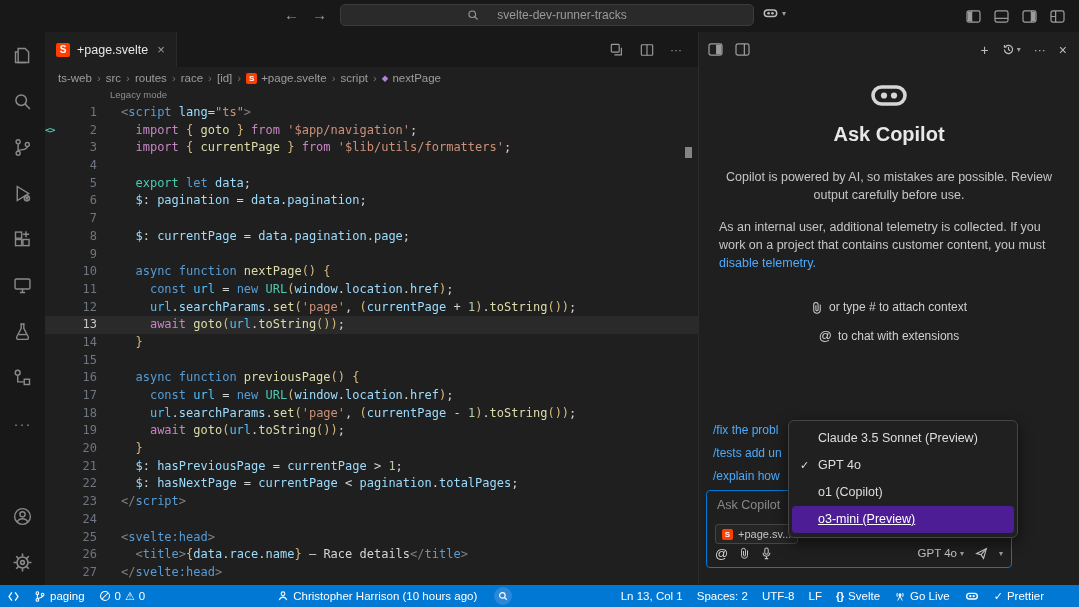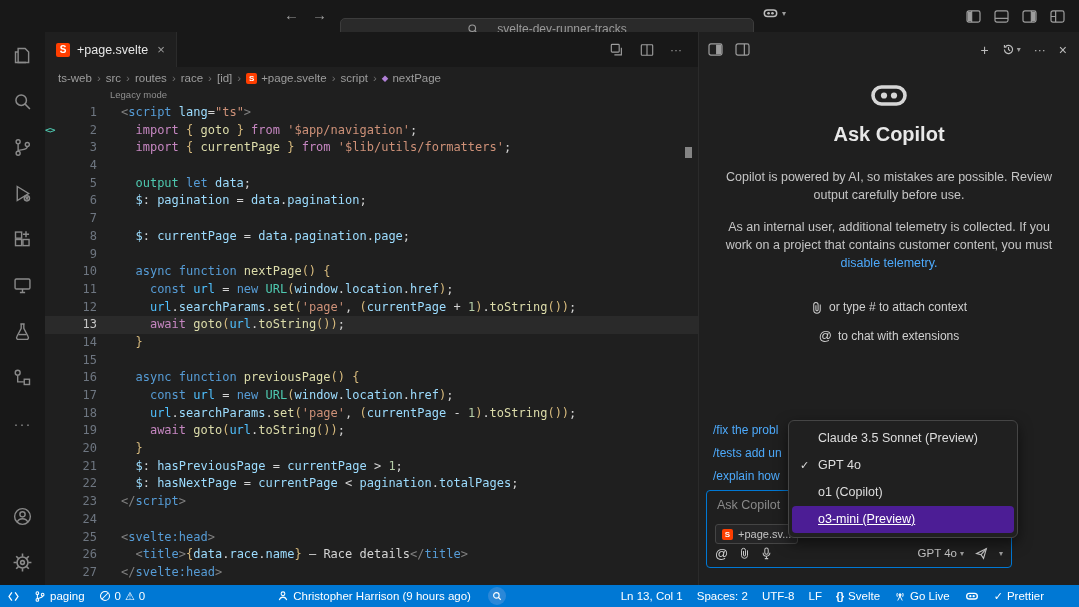--- a/index.html
+++ b/index.html
@@ -4,21 +4,21 @@
 <style>
   html,body{margin:0;padding:0;background:#000;}
   #window{position:relative;width:1079px;height:607px;background:#1f1f1f;overflow:hidden;
           font-family:"Liberation Sans",sans-serif;color:#cccccc;font-size:12px;-webkit-font-smoothing:antialiased;}
   svg{display:block;}
 
   
   .titlebar{position:absolute;left:0;top:0;right:0;height:32px;background:#181818;border-bottom:1px solid #2b2b2b;}
   .nav-arrow{position:absolute;top:6px;color:#9d9d9d;font-size:15px;cursor:default;}
   .nav-back{left:284px;} .nav-fwd{left:312px;}
-  .cmd-center{position:absolute;left:340px;top:18px;width:412px;height:20px;background:#2a2a2a;border:1px solid #3c3c3c;
+  .cmd-center{position:absolute;left:340px;top:4px;width:412px;height:20px;background:#2a2a2a;border:1px solid #3c3c3c;
               border-radius:5px;display:flex;align-items:center;justify-content:center;gap:18px;color:#9a9a9a;font-size:12px;}
   .tb-copilot{position:absolute;left:762px;top:6px;display:flex;align-items:center;gap:3px;color:#bdbdbd;}
   .tb-right{position:absolute;right:14px;top:0;height:32px;display:flex;align-items:center;gap:13px;color:#9d9d9d;}
 
   
   .activitybar{position:absolute;left:0;top:32px;width:45px;bottom:22px;background:#181818;border-right:1px solid #2b2b2b;}
   .ab-top{position:absolute;top:0;left:0;right:0;display:flex;flex-direction:column;align-items:center;}
   .ab-bottom{position:absolute;bottom:0;left:0;right:0;display:flex;flex-direction:column;align-items:center;}
   .ab-item{width:45px;height:46px;display:flex;align-items:center;justify-content:center;color:#8a8a8a;}
   .ab-more{font-size:15px;letter-spacing:1px;color:#8a8a8a;}
@@ -58,21 +58,21 @@
   
   .panel{position:absolute;left:698px;top:32px;right:0;bottom:22px;background:#1f1f1f;border-left:1px solid #2b2b2b;}
   .panel-header{position:absolute;left:0;top:0;right:0;height:35px;}
   .ph-left{position:absolute;left:9px;top:0;height:35px;display:flex;align-items:center;gap:12px;color:#9d9d9d;}
   .ph-right{position:absolute;right:12px;top:0;height:35px;display:flex;align-items:center;gap:13px;color:#bdbdbd;font-size:14px;}
   .panel-body{position:absolute;left:0;top:35px;right:0;bottom:0;}
 
   .logo{position:absolute;top:10px;left:50%;transform:translateX(-50%);}
   .hero-title{position:absolute;top:56px;left:0;right:0;text-align:center;font-size:20px;font-weight:700;color:#e8e8e8;}
   .disclaimer{position:absolute;top:101px;left:26px;right:26px;text-align:center;font-size:12.5px;color:#c5c5c5;line-height:1.45;}
-  .telemetry{position:absolute;top:151px;left:20px;right:20px;text-align:center;font-size:12.5px;color:#c5c5c5;line-height:1.45;}
+  .telemetry{position:absolute;top:151px;left:20px;right:20px;text-align:left;font-size:12.5px;color:#c5c5c5;line-height:1.45;}
   .link{color:#4daafc;cursor:pointer;}
   .hints{position:absolute;top:233px;left:0;right:0;text-align:center;font-size:12px;color:#d0d0d0;}
   .hint{margin-bottom:14px;display:flex;align-items:center;justify-content:center;gap:6px;}
   .at-glyph{font-size:13px;color:#d0d0d0;}
   .suggestions{position:absolute;top:352px;left:14px;font-size:12px;color:#4daafc;line-height:23px;white-space:nowrap;}
 
   .model-menu{position:absolute;left:89px;top:353px;width:222px;background:#202020;border:1px solid #454545;border-radius:6px;
               box-shadow:0 5px 14px rgba(0,0,0,0.55);padding:4px 3px;z-index:6;}
   .menu-item{position:relative;height:27px;line-height:27px;padding-left:26px;font-size:12.5px;color:#dedede;border-radius:4px;white-space:nowrap;}
   .menu-item .check{position:absolute;left:8px;font-size:11px;}
@@ -277,21 +277,21 @@
         </span>
       </div>
 
     <div class="code">
       <span class="codelens">Legacy mode</span>
       <div class="code-lines">
           <div class="code-line"><span class="gutter">1</span><span class="code-text"><span class="tok-punct">&lt;</span><span class="tok-tag">script</span><span class="tok-var"> lang</span><span class="tok-op">=</span><span class="tok-str">"ts"</span><span class="tok-punct">&gt;</span></span></div>
           <div class="code-line"><span class="gutter">2</span><span class="code-text"><span class="tok-plain">  </span><span class="tok-kwp">import</span><span class="tok-brace"> { </span><span class="tok-fn">goto</span><span class="tok-brace"> } </span><span class="tok-kwp">from</span><span class="tok-str"> '$app/navigation'</span><span class="tok-plain">;</span></span></div>
           <div class="code-line"><span class="gutter">3</span><span class="code-text"><span class="tok-plain">  </span><span class="tok-kwp">import</span><span class="tok-brace"> { </span><span class="tok-fn">currentPage</span><span class="tok-brace"> } </span><span class="tok-kwp">from</span><span class="tok-str"> '$lib/utils/formatters'</span><span class="tok-plain">;</span></span></div>
           <div class="code-line"><span class="gutter">4</span><span class="code-text"></span></div>
-          <div class="code-line"><span class="gutter">5</span><span class="code-text"><span class="tok-plain">  </span><span class="tok-cls">output</span><span class="tok-kwb"> let</span><span class="tok-var"> data</span><span class="tok-plain">;</span></span></div>
+          <div class="code-line"><span class="gutter">5</span><span class="code-text"><span class="tok-plain">  </span><span class="tok-cls">export</span><span class="tok-kwb"> let</span><span class="tok-var"> data</span><span class="tok-plain">;</span></span></div>
           <div class="code-line"><span class="gutter">6</span><span class="code-text"><span class="tok-plain">  </span><span class="tok-var">$</span><span class="tok-op">: </span><span class="tok-var">pagination</span><span class="tok-op"> = </span><span class="tok-var">data</span><span class="tok-op">.</span><span class="tok-var">pagination</span><span class="tok-plain">;</span></span></div>
           <div class="code-line"><span class="gutter">7</span><span class="code-text"></span></div>
           <div class="code-line"><span class="gutter">8</span><span class="code-text"><span class="tok-plain">  </span><span class="tok-var">$</span><span class="tok-op">: </span><span class="tok-var">currentPage</span><span class="tok-op"> = </span><span class="tok-var">data</span><span class="tok-op">.</span><span class="tok-var">pagination</span><span class="tok-op">.</span><span class="tok-var">page</span><span class="tok-plain">;</span></span></div>
           <div class="code-line"><span class="gutter">9</span><span class="code-text"></span></div>
           <div class="code-line"><span class="gutter">10</span><span class="code-text"><span class="tok-plain">  </span><span class="tok-kwb">async</span><span class="tok-kwb"> function</span><span class="tok-fn"> nextPage</span><span class="tok-brace">() {</span></span></div>
           <div class="code-line"><span class="gutter">11</span><span class="code-text"><span class="tok-plain">    </span><span class="tok-kwb">const</span><span class="tok-cvar"> url</span><span class="tok-op"> = </span><span class="tok-kwb">new</span><span class="tok-cls"> URL</span><span class="tok-brace">(</span><span class="tok-var">window</span><span class="tok-op">.</span><span class="tok-var">location</span><span class="tok-op">.</span><span class="tok-var">href</span><span class="tok-brace">)</span><span class="tok-plain">;</span></span></div>
           <div class="code-line"><span class="gutter">12</span><span class="code-text"><span class="tok-plain">    </span><span class="tok-cvar">url</span><span class="tok-op">.</span><span class="tok-var">searchParams</span><span class="tok-op">.</span><span class="tok-fn">set</span><span class="tok-brace">(</span><span class="tok-str">'page'</span><span class="tok-op">, </span><span class="tok-brace">(</span><span class="tok-var">currentPage</span><span class="tok-op"> + </span><span class="tok-num">1</span><span class="tok-brace">)</span><span class="tok-op">.</span><span class="tok-fn">toString</span><span class="tok-brace">())</span><span class="tok-plain">;</span></span></div>
           <div class="code-line current"><span class="gutter">13</span><span class="code-text"><span class="tok-plain">    </span><span class="tok-kwp">await</span><span class="tok-fn"> goto</span><span class="tok-brace">(</span><span class="tok-cvar">url</span><span class="tok-op">.</span><span class="tok-fn">toString</span><span class="tok-brace">())</span><span class="tok-plain">;</span></span></div>
           <div class="code-line"><span class="gutter">14</span><span class="code-text"><span class="tok-plain">  </span><span class="tok-brace">}</span></span></div>
           <div class="code-line"><span class="gutter">15</span><span class="code-text"></span></div>
@@ -432,21 +432,21 @@
         </svg>
       <span>0</span>
       <span class="sb-glyph">⚠</span>
       <span>0</span>
     </div>
     <div class="sb-item sb-blame">
       <svg width="12" height="12" viewBox="0 0 16 16" fill="none" stroke="#fff" stroke-width="1.4">
           <circle cx="8" cy="5" r="2.5"></circle>
           <path d="M3 13.5c1-3 3-4 5-4s4 1 5 4"></path>
         </svg>
-      <span>Christopher Harrison (9 hours ago)</span>
+      <span>Christopher Harrison (10 hours ago)</span>
     </div>
     <div class="sb-badge">
       <svg width="10" height="10" viewBox="0 0 16 16" fill="none" stroke="#fff" stroke-width="1.8">
           <circle cx="7" cy="7" r="4.4"></circle>
           <path d="M10.3 10.3L14 14"></path>
         </svg>
     </div>
     <div class="sb-right">
       <div class="sb-item">Ln 13, Col 1</div>
       <div class="sb-item">Spaces: 2</div>

